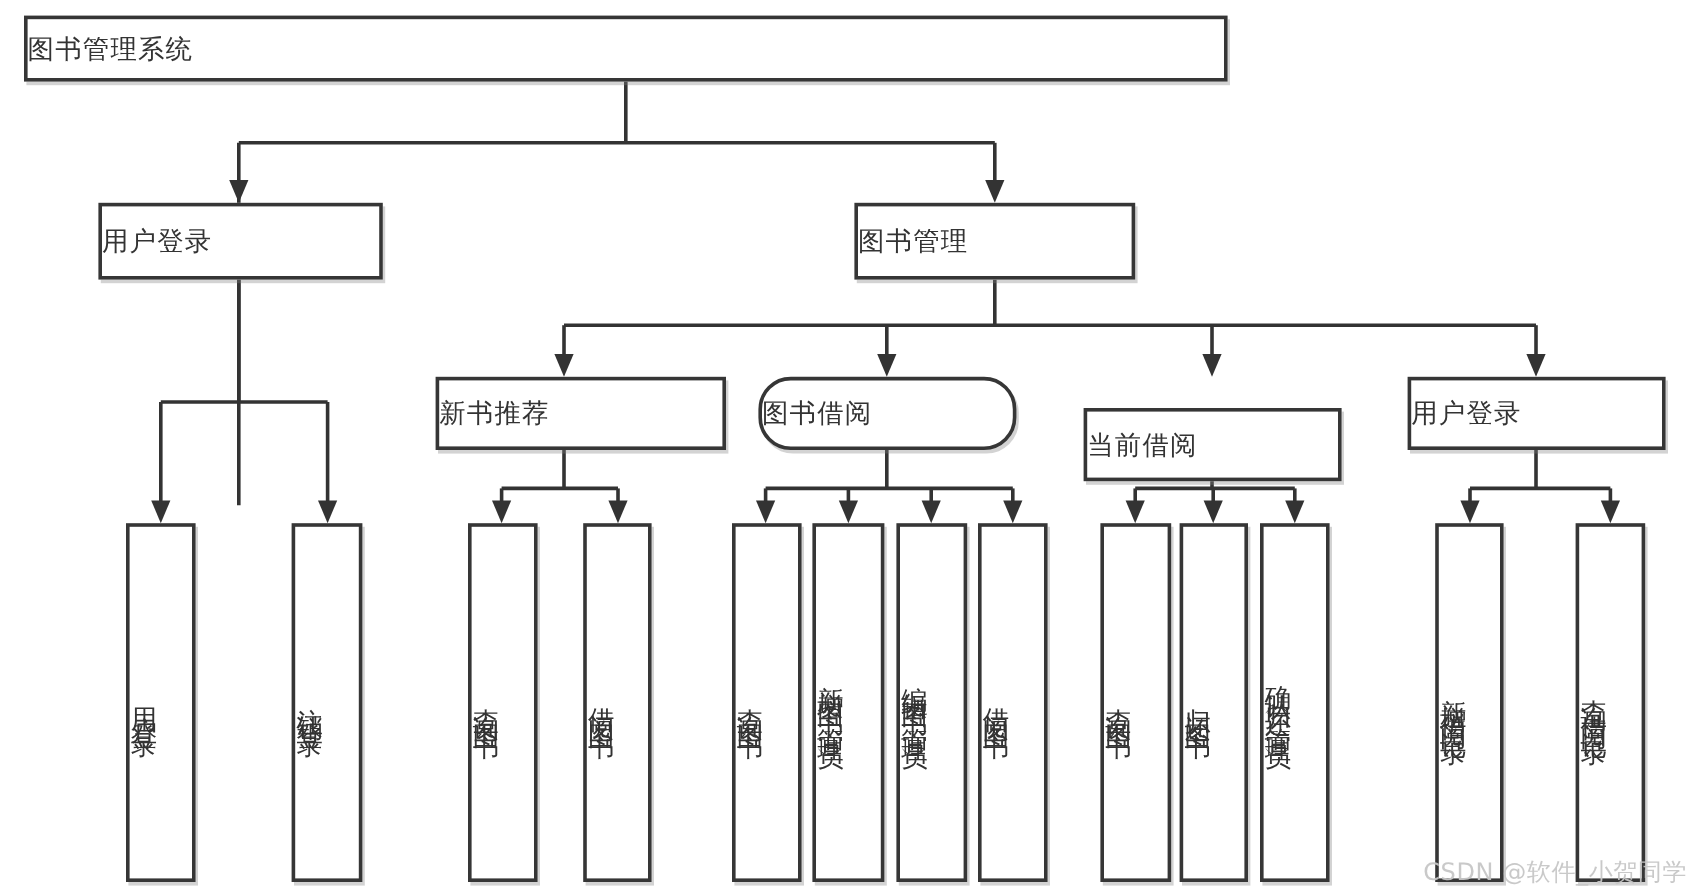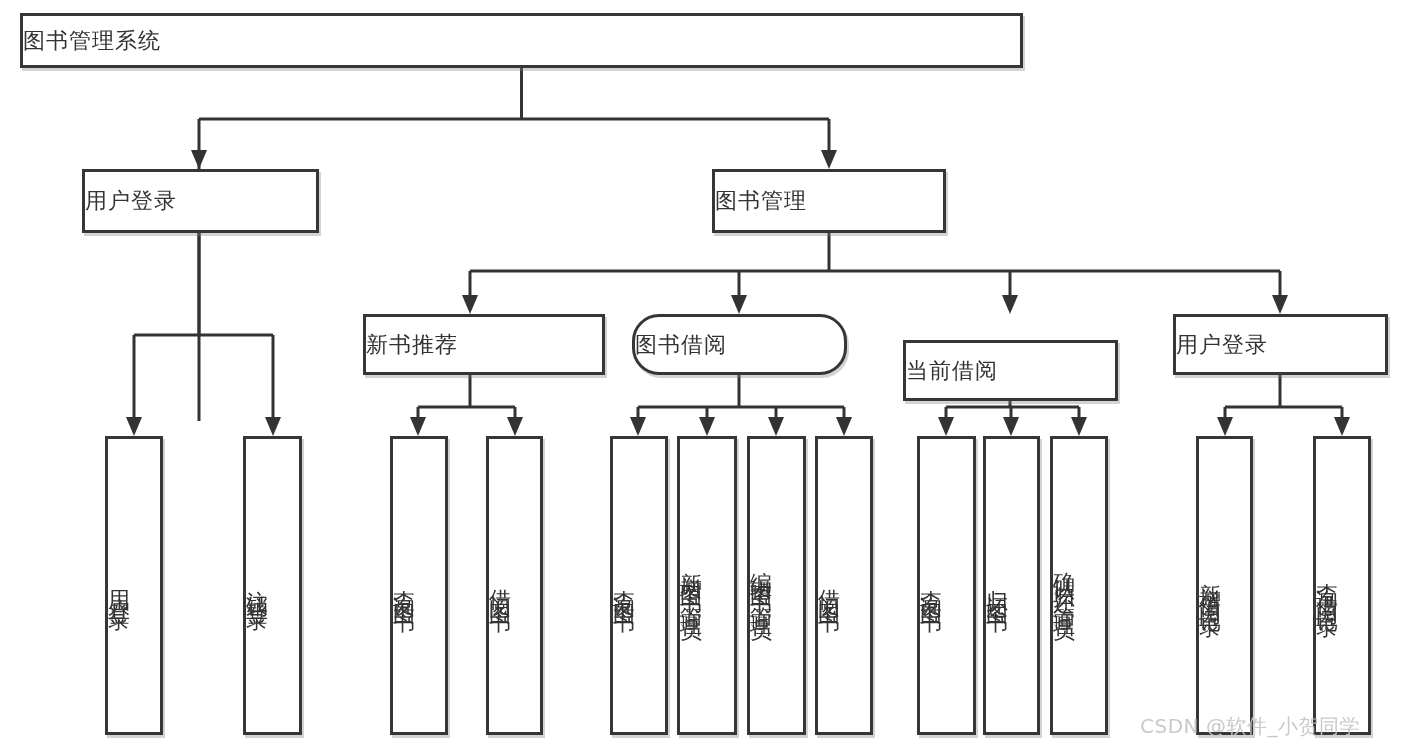--- a/index.html
+++ b/index.html
@@ -37,21 +37,21 @@
   .box.v .lbl {
     writing-mode: vertical-rl;
     text-orientation: mixed;
     font-size: 22px;
     letter-spacing: 7px;
     line-height: 1;
     white-space: nowrap;
   }
   .watermark {
     position: absolute;
-    left: 1140px;
+    left: 1186px;
     top: 713px;
     font-size: 20px;
     letter-spacing: 0.5px;
     color: rgba(198,198,198,0.95);
     z-index: 6;
     white-space: nowrap;
   }
 </style>
 </head>
 <body>

